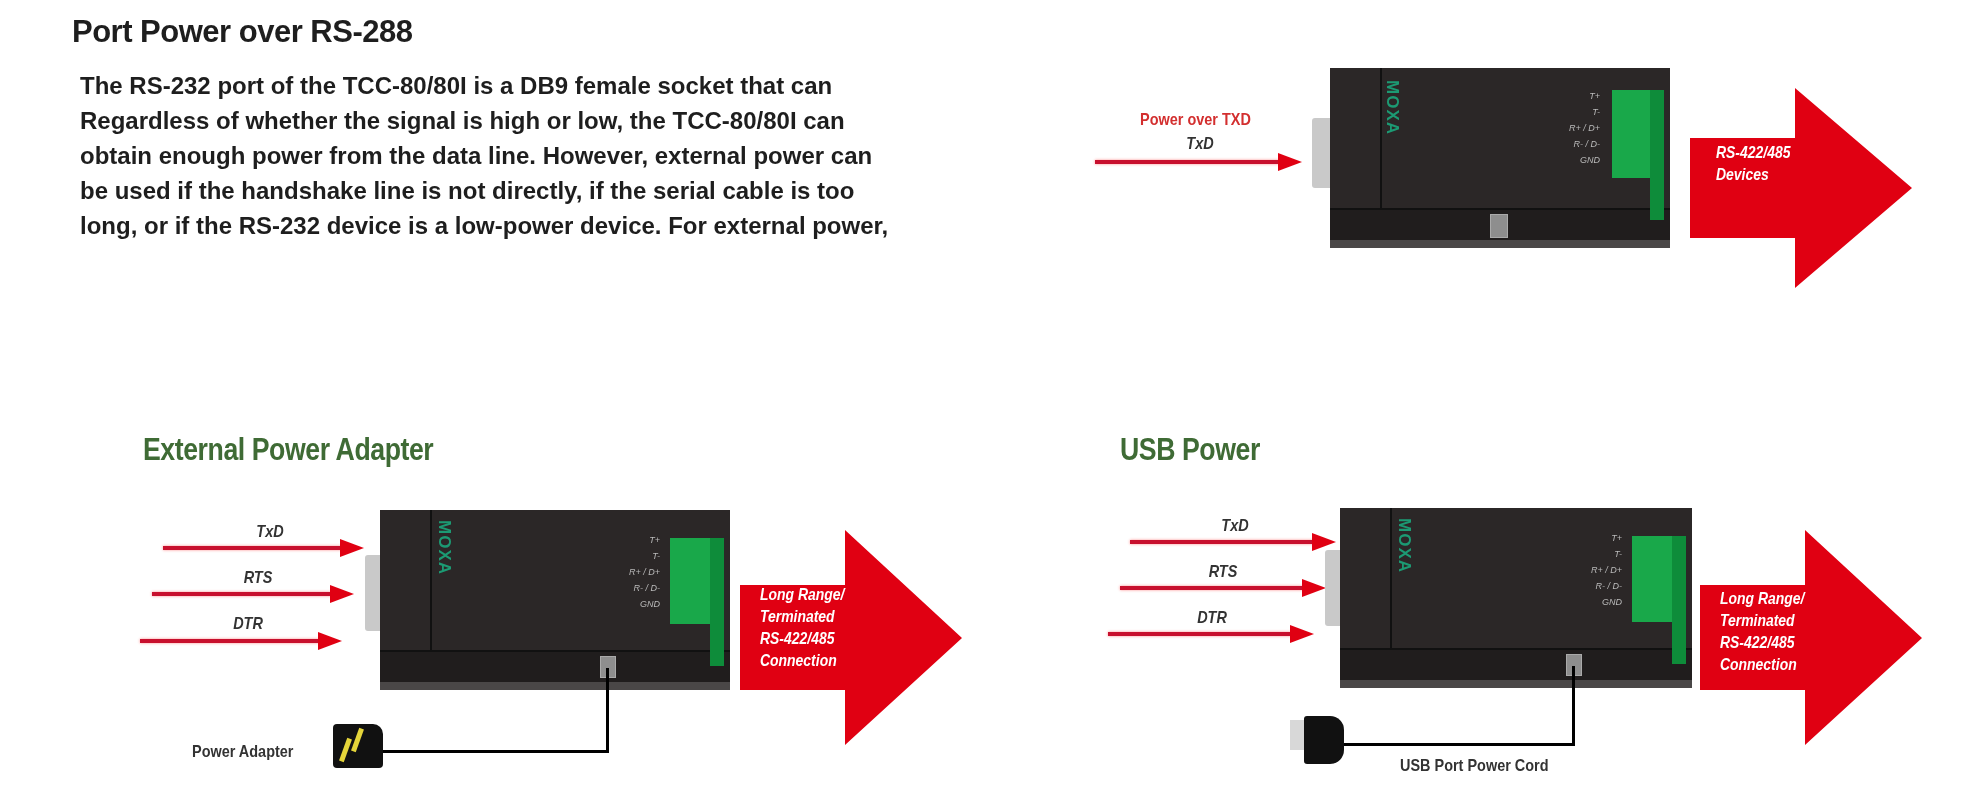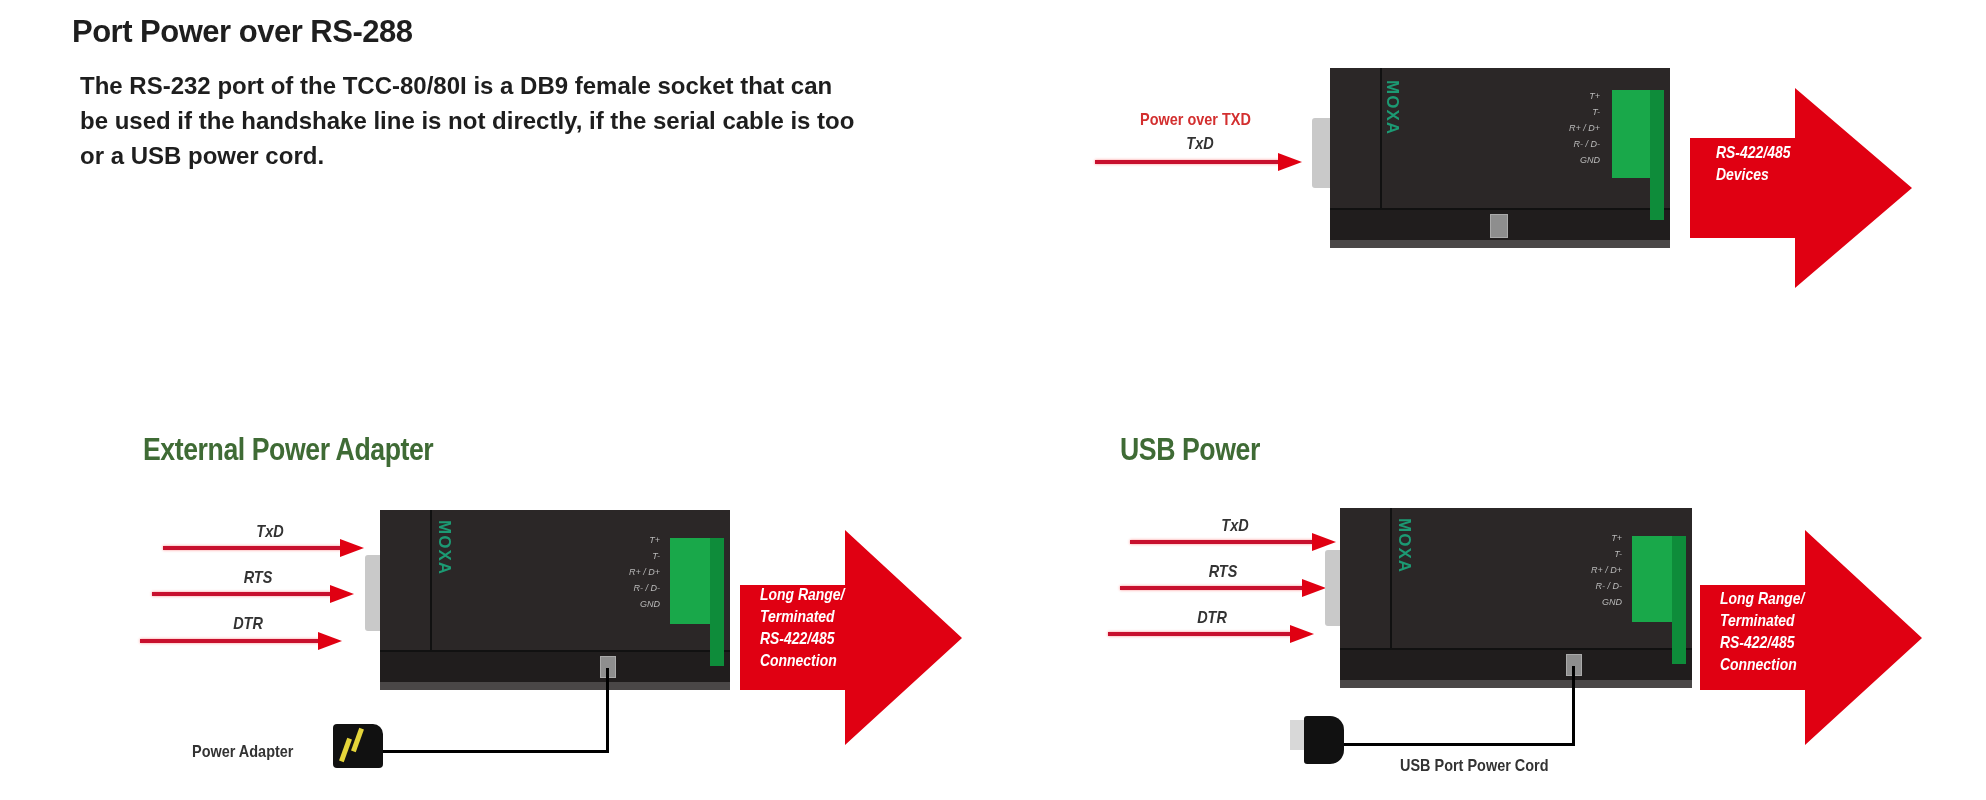--- a/index.html
+++ b/index.html
@@ -27,22 +27,24 @@
     .red-caption { font-size:17px; font-weight:bold; color:#d32f2f; transform:scaleX(0.85); transform-origin:left top; white-space:nowrap; }
     .cable { background:#000; }
     .port { background:#8e8e8e; border:1px solid #aaa; }
   </style>
 </head>
 <body>
 
 <div class="abs title">Port Power over RS-288</div>
 <div class="abs body-text">
   <div>The RS-232 port of the TCC-80/80I is a DB9 female socket that can</div>
+  <div>Regardless of whether the signal is high or low, the TCC-80/80I can</div>
+  <div>obtain enough power from the data line. However, external power can</div>
   <div>be used if the handshake line is not directly, if the serial cable is too</div>
-  <div>or a USB power cord.</div>
+  <div>long, or if the RS-232 device is a low-power device. For external power,</div>
 </div>
 
 <div>
   <div class="abs red-caption" style="left:1140px;top:110px;">Power over TXD</div>
   <div class="abs sig-label" style="left:1140px;top:134px;">TxD</div>
   <div class="abs arrow-line" style="left:1095px;top:160px;width:185px;"></div>
   <div class="abs arrow-head" style="left:1278px;top:153px;"></div>
 
   <div class="abs db9" style="left:1312px;top:118px;width:26px;height:70px;"></div>
   <div class="abs device" style="left:1330px;top:68px;width:340px;height:180px;">

